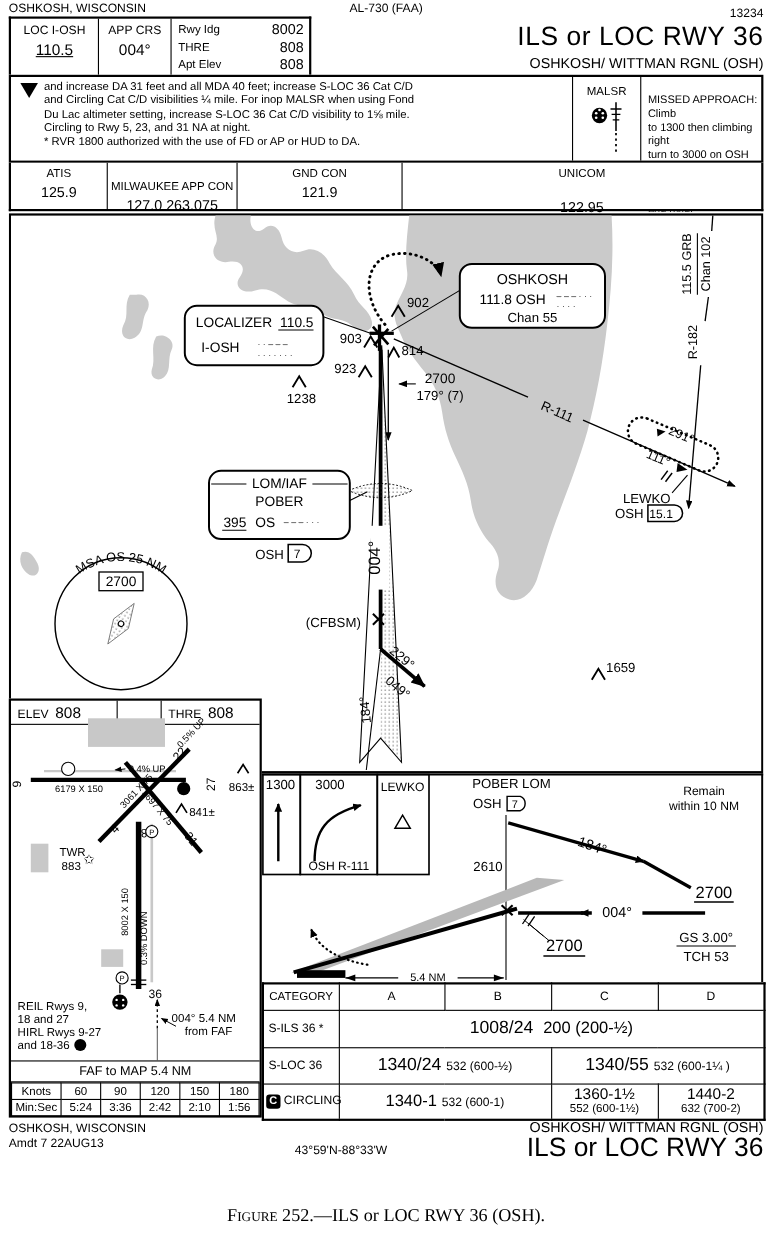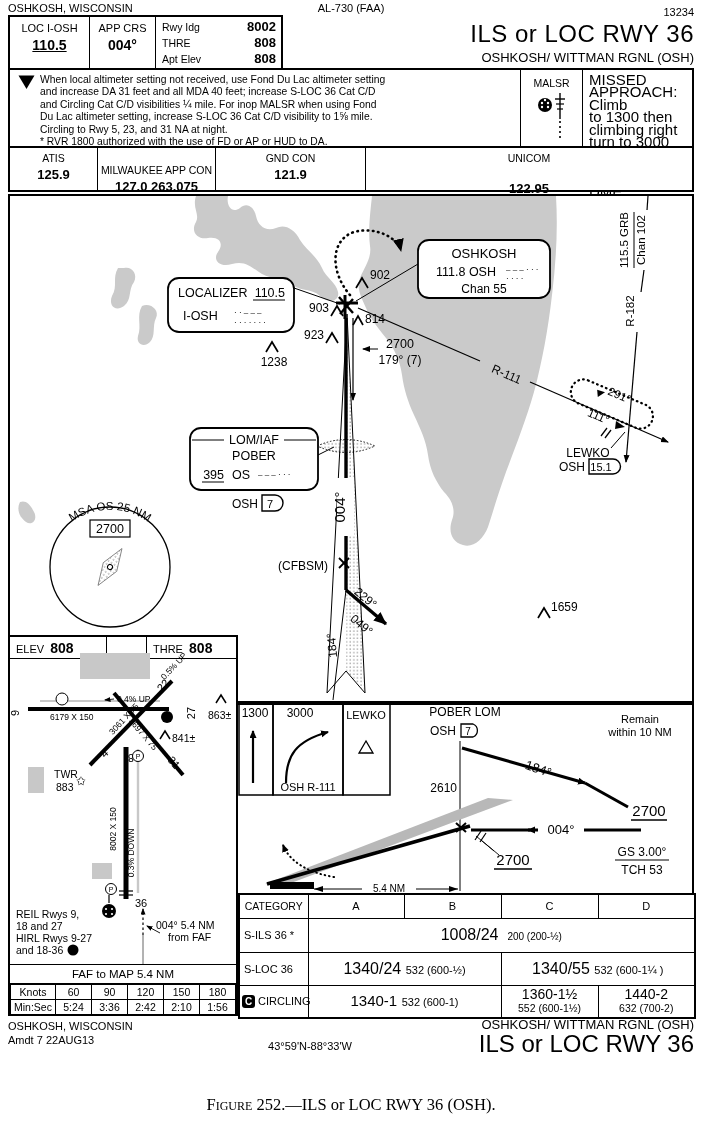--- a/index.html
+++ b/index.html
@@ -1,18 +1,18 @@
 <!DOCTYPE html>
 <html><head>
 <meta charset="utf-8">
 <style>
   html,body{margin:0;padding:0;background:#fff}
   #page{position:relative;width:702px;height:1140px;background:#fff;font-family:"Liberation Sans",sans-serif;color:#000;overflow:hidden}
   .t{position:absolute;white-space:nowrap;color:#000}
-  .b{font-weight:bold}
+  .b{font-weight:normal}
   svg{font-family:"Liberation Sans",sans-serif}
   svg text{fill:#000}
   .box{position:absolute;border:2px solid #000;box-sizing:border-box;background:#fff}
   .cell{box-sizing:border-box}
   table{border-collapse:collapse}
   .licon{display:inline-block;width:11px;height:11px;background:#000;color:#fff;border-radius:50%;font-size:8px;line-height:11px;text-align:center;vertical-align:1px;font-weight:bold}
   .cicon{display:inline-block;width:13px;height:13px;background:#000;color:#fff;border-radius:3px;font-size:10px;line-height:13px;text-align:center;font-weight:bold;margin-right:3px}
 </style>
 </head>
 <body>
@@ -50,21 +50,20 @@
 
   <div class="t" style="right:8px;top:20px;font-size:24px;letter-spacing:.5px">ILS or LOC RWY 36</div>
   <div class="t" style="right:8px;top:50px;font-size:13px">OSHKOSH/ WITTMAN RGNL (OSH)</div>
 
   <div class="box" style="left:8px;top:68px;width:686px;height:80px;display:flex">
     <div class="cell" style="width:510px;position:relative;padding:4px 4px 0 30px;font-size:10.3px;line-height:12.4px">
       <svg width="17" height="15" style="position:absolute;left:8px;top:5px">
         <polygon points="0.5,0.5 16.5,0.5 8.5,14" fill="#000"></polygon>
         <text x="8.5" y="8.5" text-anchor="middle" font-size="8" fill="#fff" font-weight="bold">T</text>
       </svg>
-      <div>When local altimeter setting not received, use Fond Du Lac altimeter setting</div>
       <div>and increase DA 31 feet and all MDA 40 feet; increase S-LOC 36 Cat C/D</div>
       <div>and Circling Cat C/D visibilities ¼ mile.  For inop MALSR when using Fond</div>
       <div>Du Lac altimeter setting, increase S-LOC 36 Cat C/D visibility to 1⅝  mile.</div>
       <div>Circling to Rwy 5, 23, and 31 NA at night.</div>
       <div>* RVR 1800 authorized with the use of FD or AP or HUD to DA.</div>
     </div>
     <div class="cell" style="width:62px;border-left:1.5px solid #000;text-align:center;padding-top:7px">
       <div style="font-size:10.5px">MALSR</div>
       <svg width="40" height="52" style="margin-top:2px">
         <circle cx="13" cy="14" r="7" fill="#000"></circle>
@@ -73,21 +72,21 @@
         <circle cx="10" cy="16" r="1.2" fill="#fff"></circle>
           <circle cx="16" cy="16" r="1.2" fill="#fff"></circle>
         <circle cx="13" cy="9" r="1.2" fill="#fff"></circle>
         <line x1="28" y1="2" x2="28" y2="28" stroke="#000" stroke-width="1.4"></line>
         <line x1="23" y1="8" x2="33" y2="8" stroke="#000" stroke-width="1.4"></line>
         <line x1="24" y1="13" x2="32" y2="13" stroke="#000" stroke-width="1.2"></line>
         <line x1="25" y1="18" x2="31" y2="18" stroke="#000" stroke-width="1.2"></line>
         <line x1="28" y1="30" x2="28" y2="48" stroke="#000" stroke-width="1.6" stroke-dasharray="2 3"></line>
       </svg>
     </div>
-    <div class="cell" style="flex:1;border-left:1.5px solid #000;padding:4px 3px 0 6px;font-size:15px;line-height:12.4px">
+    <div class="cell" style="flex:1;border-left:1.5px solid #000;padding:16px 3px 0 6px;font-size:10px;line-height:12.4px">
       <div>MISSED APPROACH: Climb</div>
       <div>to 1300 then climbing right</div>
       <div>turn to 3000 on OSH R-111</div>
       <div>to LEWKO INT/OSH 15 DME</div>
       <div>and hold.</div>
     </div>
   </div>
 
   <div class="box" style="left:8px;top:148px;width:686px;height:44px;border-top:none;display:flex">
     <div class="cell" style="width:87px;text-align:center;padding-top:4px">
@@ -474,21 +473,21 @@
         <tr style="height:24px">
       <td style="border:1px solid #000;text-align:center;font-size:10.5px">CATEGORY</td>
       <td style="border:1px solid #000;text-align:center;font-size:11px">A</td>
       <td style="border:1px solid #000;text-align:center;font-size:11px">B</td>
       <td style="border:1px solid #000;text-align:center;font-size:11px">C</td>
       <td style="border:1px solid #000;text-align:center;font-size:11px">D</td>
     </tr>
     <tr style="height:34px">
       <td style="border:1px solid #000;font-size:11px;padding-left:4px">S-ILS 36 *</td>
       <td colspan="4" style="border:1px solid #000;text-align:center">
-        <span style="font-size:16px">1008/24</span>&nbsp;&nbsp;<span style="font-size:10px">200 (200-½)</span>
+        <span style="font-size:16px">1008/24</span>&nbsp;&nbsp;<span style="font-size:15px">200 (200-½)</span>
       </td>
     </tr>
     <tr style="height:33px">
       <td style="border:1px solid #000;font-size:11px;padding-left:4px">S-LOC 36</td>
       <td colspan="2" style="border:1px solid #000;text-align:center">
         <span style="font-size:16px">1340/24</span>&nbsp;<span style="font-size:11px">532 (600-½)</span>
       </td>
       <td colspan="2" style="border:1px solid #000;text-align:center">
         <span style="font-size:16px">1340/55</span>&nbsp;<span style="font-size:11px">532 (600-1¼ )</span>
       </td>

